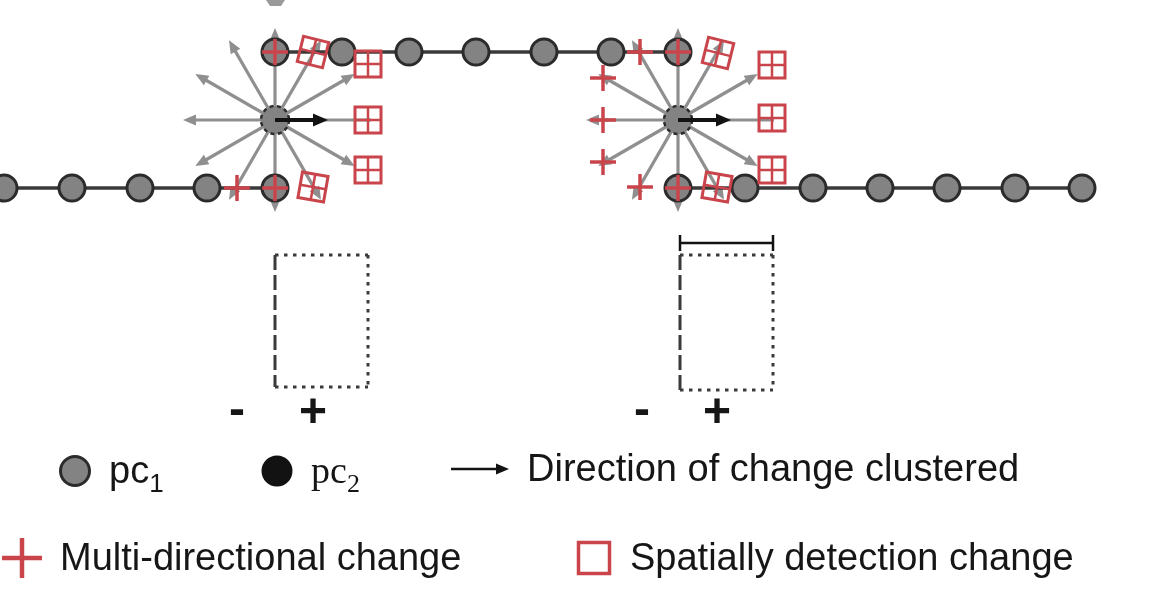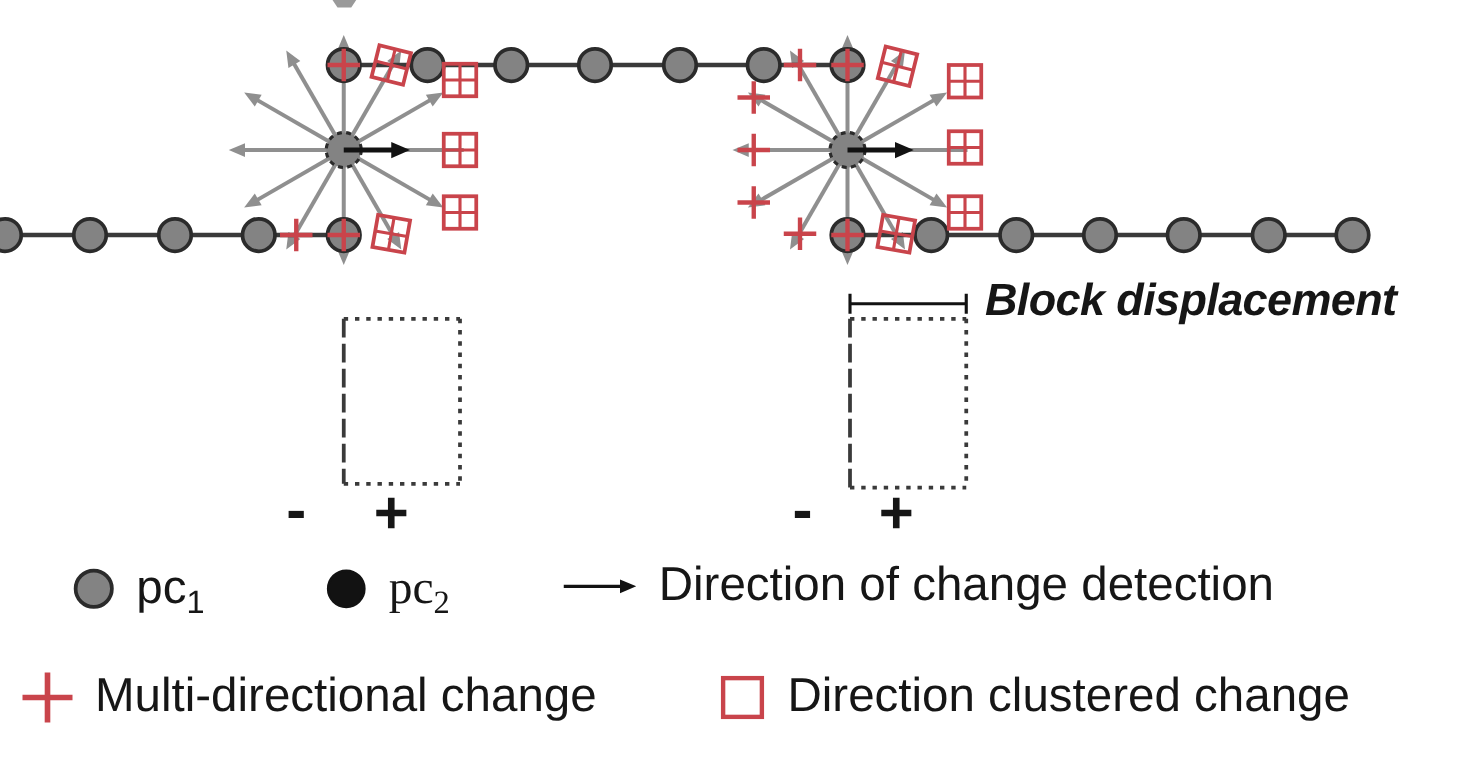--- a/index.html
+++ b/index.html
@@ -18,21 +18,21 @@
   .sign{
     position:absolute;transform:translate(-50%,-50%);
     font-size:48px;font-weight:600;color:var(--text,#161616);line-height:1;
   }
   .legend-item{position:absolute;display:flex;align-items:center;gap:16px;}
   .ltext{font-size:38px;color:var(--text,#161616);white-space:nowrap;line-height:1.1;}
   .ltext sub{font-size:26px;line-height:0;}
   #li-pc1{left:57px;top:450px;}
   #li-pc2{left:259px;top:450px;font-family:Liberation Serif, serif;}
   #li-dir{left:449px;top:448px;}
-  #li-multi{left:16px;top:536px;}
+  #li-multi{left:0;top:536px;}
   #li-clu{left:574px;top:537px;}
   .dot1{fill:var(--point-fill,#838383);stroke:var(--point-stroke,#2b2b2b);stroke-width:3;}
   .dot2{fill:var(--black,#121212);stroke:var(--black,#121212);stroke-width:2;}
   .arr-line{stroke:var(--black,#121212);stroke-width:2.6;}
   .arr-head{fill:var(--black,#121212);}
   .redln{stroke:var(--red,#c9444b);stroke-width:4.5;}
   .redsq{stroke:var(--red,#c9444b);stroke-width:3.5;fill:none;}
 </style>
 </head>
 <body>
@@ -171,21 +171,20 @@
       <line x1="772" y1="105" x2="772" y2="131" stroke="#c9444b" stroke-width="2.5" transform="rotate(0 772 118)"></line>
       <line x1="759" y1="118" x2="785" y2="118" stroke="#c9444b" stroke-width="2.5" transform="rotate(0 772 118)"></line>
       <rect x="759" y="157" width="26" height="26" fill="none" stroke="#c9444b" stroke-width="3" transform="rotate(0 772 170)"></rect>
       <line x1="772" y1="157" x2="772" y2="183" stroke="#c9444b" stroke-width="2.5" transform="rotate(0 772 170)"></line>
       <line x1="759" y1="170" x2="785" y2="170" stroke="#c9444b" stroke-width="2.5" transform="rotate(0 772 170)"></line>
       <rect x="704" y="174" width="26" height="26" fill="none" stroke="#c9444b" stroke-width="3" transform="rotate(10 717 187)"></rect>
       <line x1="717" y1="174" x2="717" y2="200" stroke="#c9444b" stroke-width="2.5" transform="rotate(10 717 187)"></line>
       <line x1="704" y1="187" x2="730" y2="187" stroke="#c9444b" stroke-width="2.5" transform="rotate(10 717 187)"></line>
     </svg>
 
-  <div class="block-label">Block displacement</div>
 
   <div class="sign" style="left: 237px; top: 409px;">-</div>
   <div class="sign" style="left: 313px; top: 411px;">+</div>
   <div class="sign" style="left: 642px; top: 409px;">-</div>
   <div class="sign" style="left: 717px; top: 411px;">+</div>
 
   <div class="legend-item" id="li-pc1">
     <svg class="swatch" width="36" height="36">
       <circle class="dot1" cx="18" cy="18" r="14.5"></circle>
     </svg>
@@ -197,31 +196,31 @@
       <circle class="dot2" cx="18" cy="18" r="14.5"></circle>
     </svg>
     <span class="ltext"><span>pc</span><sub>2</sub></span>
   </div>
 
   <div class="legend-item" id="li-dir">
     <svg class="swatch" width="62" height="26">
       <line class="arr-line" x1="2" y1="13" x2="49" y2="13"></line>
       <polygon class="arr-head" points="60,13 47,7.5 47,18.5"></polygon>
     </svg>
-    <span class="ltext">Direction of change detection</span>
+    <span class="ltext">Direction of change clustered</span>
   </div>
 
   <div class="legend-item" id="li-multi">
     <svg class="swatch" width="44" height="44">
       <line class="redln" x1="22" y1="2" x2="22" y2="42"></line>
       <line class="redln" x1="2" y1="22" x2="42" y2="22"></line>
     </svg>
     <span class="ltext">Multi-directional change</span>
   </div>
 
   <div class="legend-item" id="li-clu">
     <svg class="swatch" width="40" height="40">
       <rect class="redsq" x="4.5" y="4.5" width="31" height="31"></rect>
     </svg>
-    <span class="ltext">Direction clustered change</span>
+    <span class="ltext">Spatially detection change</span>
   </div>
 
 </div>
 
 </body></html>

